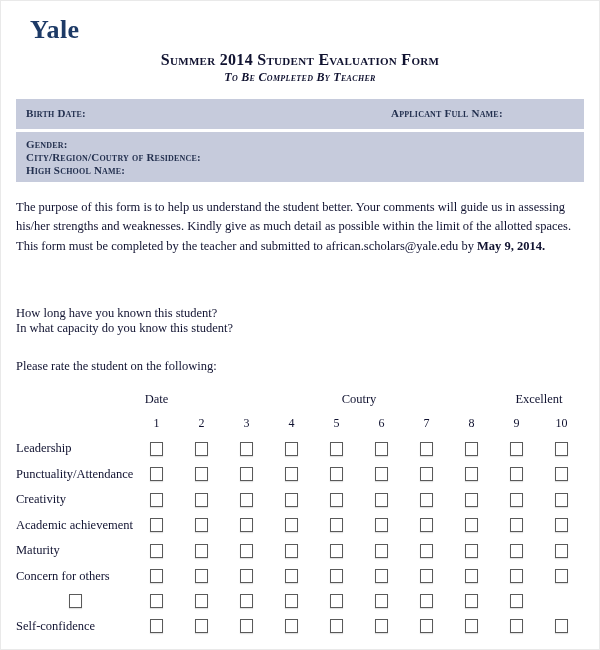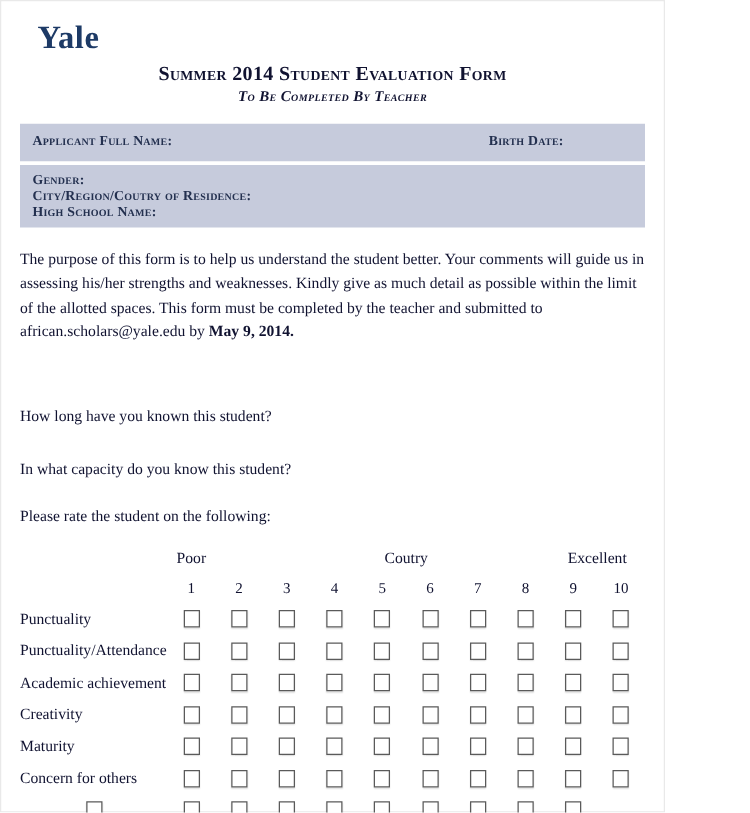--- a/index.html
+++ b/index.html
@@ -4,21 +4,21 @@
 <style>
   * { margin: 0; padding: 0; box-sizing: border-box; }
   html, body { background: #fff; }
   body {
     width: 600px; height: 650px;
     font-family: "Liberation Serif", "DejaVu Serif", serif;
     color: var(--navy, #101230);
     overflow: hidden;
   }
   .page {
-    width: 532px; height: 650px;
+    width: 600px; height: 650px;
     border: 1px solid #e9e9e9;
     padding: 0 15px;
   }
   
   .logo-row { display: flex; align-items: baseline; padding: 14px 0 0 14px; }
   .yale {
     font-size: 26px; font-weight: 600;
     color: var(--yale_blue, #1d3a66);
     letter-spacing: 0.5px;
   }
@@ -50,21 +50,21 @@
   .info-grid { display: grid; grid-template-columns: 365px 1fr; }
   .info-line { line-height: 13px; }
   
   .intro {
     margin-top: 16px; font-size: 12.5px; line-height: 1.55;
   }
   .intro .date { font-weight: 700; }
   
   .question { font-size: 12.5px; }
   .q1 { margin-top: 50px; }
-  .q2 { margin-top: 27px; }
+  .q2 { }
   .q3 { margin-top: 23px; }
   
   .grid {
     display: grid;
     grid-template-columns: 118px repeat(10, 1fr);
     align-items: center;
   }
   .scale-row { margin-top: 18px; font-size: 12.5px; }
   .scale { text-align: center; }
   .scale.poor { grid-column: 2; }
@@ -90,63 +90,63 @@
 
   <header class="logo-row">
     <span class="yale">Yale</span>
   </header>
 
   <h1 class="form-title">Summer 2014 Student Evaluation Form</h1>
   <h2 class="form-subtitle">To Be Completed By Teacher</h2>
 
   <section class="info-box box1">
     <div class="info-grid">
+      <span class="info-line">Birth Date:</span>
       <span class="info-line">Applicant Full Name:</span>
-      <span class="info-line">Birth Date:</span>
     </div>
   </section>
 
   <section class="info-box box2">
     <div class="info-line">Gender:</div>
     <div class="info-line">City/Region/Coutry of Residence:</div>
     <div class="info-grid">
       <span class="info-line">High School Name:</span>
     </div>
   </section>
 
   <p class="intro"><span>The purpose of this form is to help us understand the student better. Your comments will guide us in assessing his/her strengths and weaknesses. Kindly give as much detail as possible within the limit of the allotted spaces. This form must be completed by the teacher and submitted to </span><span>african.scholars@yale.edu</span><span> by </span><strong class="date">May 9, 2014.</strong></p>
 
   <p class="question q1">How long have you known this student?</p>
   <p class="question q2">In what capacity do you know this student?</p>
   <p class="question q3">Please rate the student on the following:</p>
 
   <div class="grid scale-row">
     <span></span>
-    <span class="scale poor">Poor</span>
+    <span class="scale poor">Date</span>
     <span class="scale avg">Coutry</span>
     <span class="scale exc">Excellent</span>
   </div>
 
   <div class="grid numbers-row" id="numbers-row">
     <span></span>
   <span class="num">1</span>
       <span class="num">2</span>
       <span class="num">3</span>
       <span class="num">4</span>
       <span class="num">5</span>
       <span class="num">6</span>
       <span class="num">7</span>
       <span class="num">8</span>
       <span class="num">9</span>
       <span class="num">10</span>
     </div>
 
   <div id="rating-rows">
       <div class="grid rating-row">
-        <span class="row-label">Punctuality</span>
+        <span class="row-label">Leadership</span>
         <span class="cbcell">
           <span class="checkbox"></span>
         </span>
         <span class="cbcell">
           <span class="checkbox"></span>
         </span>
         <span class="cbcell">
           <span class="checkbox"></span>
         </span>
         <span class="cbcell">
@@ -198,20 +198,53 @@
           <span class="checkbox"></span>
         </span>
         <span class="cbcell">
           <span class="checkbox"></span>
         </span>
         <span class="cbcell">
           <span class="checkbox"></span>
         </span>
       </div>
       <div class="grid rating-row">
+        <span class="row-label">Creativity</span>
+        <span class="cbcell">
+          <span class="checkbox"></span>
+        </span>
+        <span class="cbcell">
+          <span class="checkbox"></span>
+        </span>
+        <span class="cbcell">
+          <span class="checkbox"></span>
+        </span>
+        <span class="cbcell">
+          <span class="checkbox"></span>
+        </span>
+        <span class="cbcell">
+          <span class="checkbox"></span>
+        </span>
+        <span class="cbcell">
+          <span class="checkbox"></span>
+        </span>
+        <span class="cbcell">
+          <span class="checkbox"></span>
+        </span>
+        <span class="cbcell">
+          <span class="checkbox"></span>
+        </span>
+        <span class="cbcell">
+          <span class="checkbox"></span>
+        </span>
+        <span class="cbcell">
+          <span class="checkbox"></span>
+        </span>
+      </div>
+      <div class="grid rating-row">
         <span class="row-label">Academic achievement</span>
         <span class="cbcell">
           <span class="checkbox"></span>
         </span>
         <span class="cbcell">
           <span class="checkbox"></span>
         </span>
         <span class="cbcell">
           <span class="checkbox"></span>
         </span>
@@ -231,53 +264,20 @@
           <span class="checkbox"></span>
         </span>
         <span class="cbcell">
           <span class="checkbox"></span>
         </span>
         <span class="cbcell">
           <span class="checkbox"></span>
         </span>
       </div>
       <div class="grid rating-row">
-        <span class="row-label">Creativity</span>
-        <span class="cbcell">
-          <span class="checkbox"></span>
-        </span>
-        <span class="cbcell">
-          <span class="checkbox"></span>
-        </span>
-        <span class="cbcell">
-          <span class="checkbox"></span>
-        </span>
-        <span class="cbcell">
-          <span class="checkbox"></span>
-        </span>
-        <span class="cbcell">
-          <span class="checkbox"></span>
-        </span>
-        <span class="cbcell">
-          <span class="checkbox"></span>
-        </span>
-        <span class="cbcell">
-          <span class="checkbox"></span>
-        </span>
-        <span class="cbcell">
-          <span class="checkbox"></span>
-        </span>
-        <span class="cbcell">
-          <span class="checkbox"></span>
-        </span>
-        <span class="cbcell">
-          <span class="checkbox"></span>
-        </span>
-      </div>
-      <div class="grid rating-row">
         <span class="row-label">Maturity</span>
         <span class="cbcell">
           <span class="checkbox"></span>
         </span>
         <span class="cbcell">
           <span class="checkbox"></span>
         </span>
         <span class="cbcell">
           <span class="checkbox"></span>
         </span>

